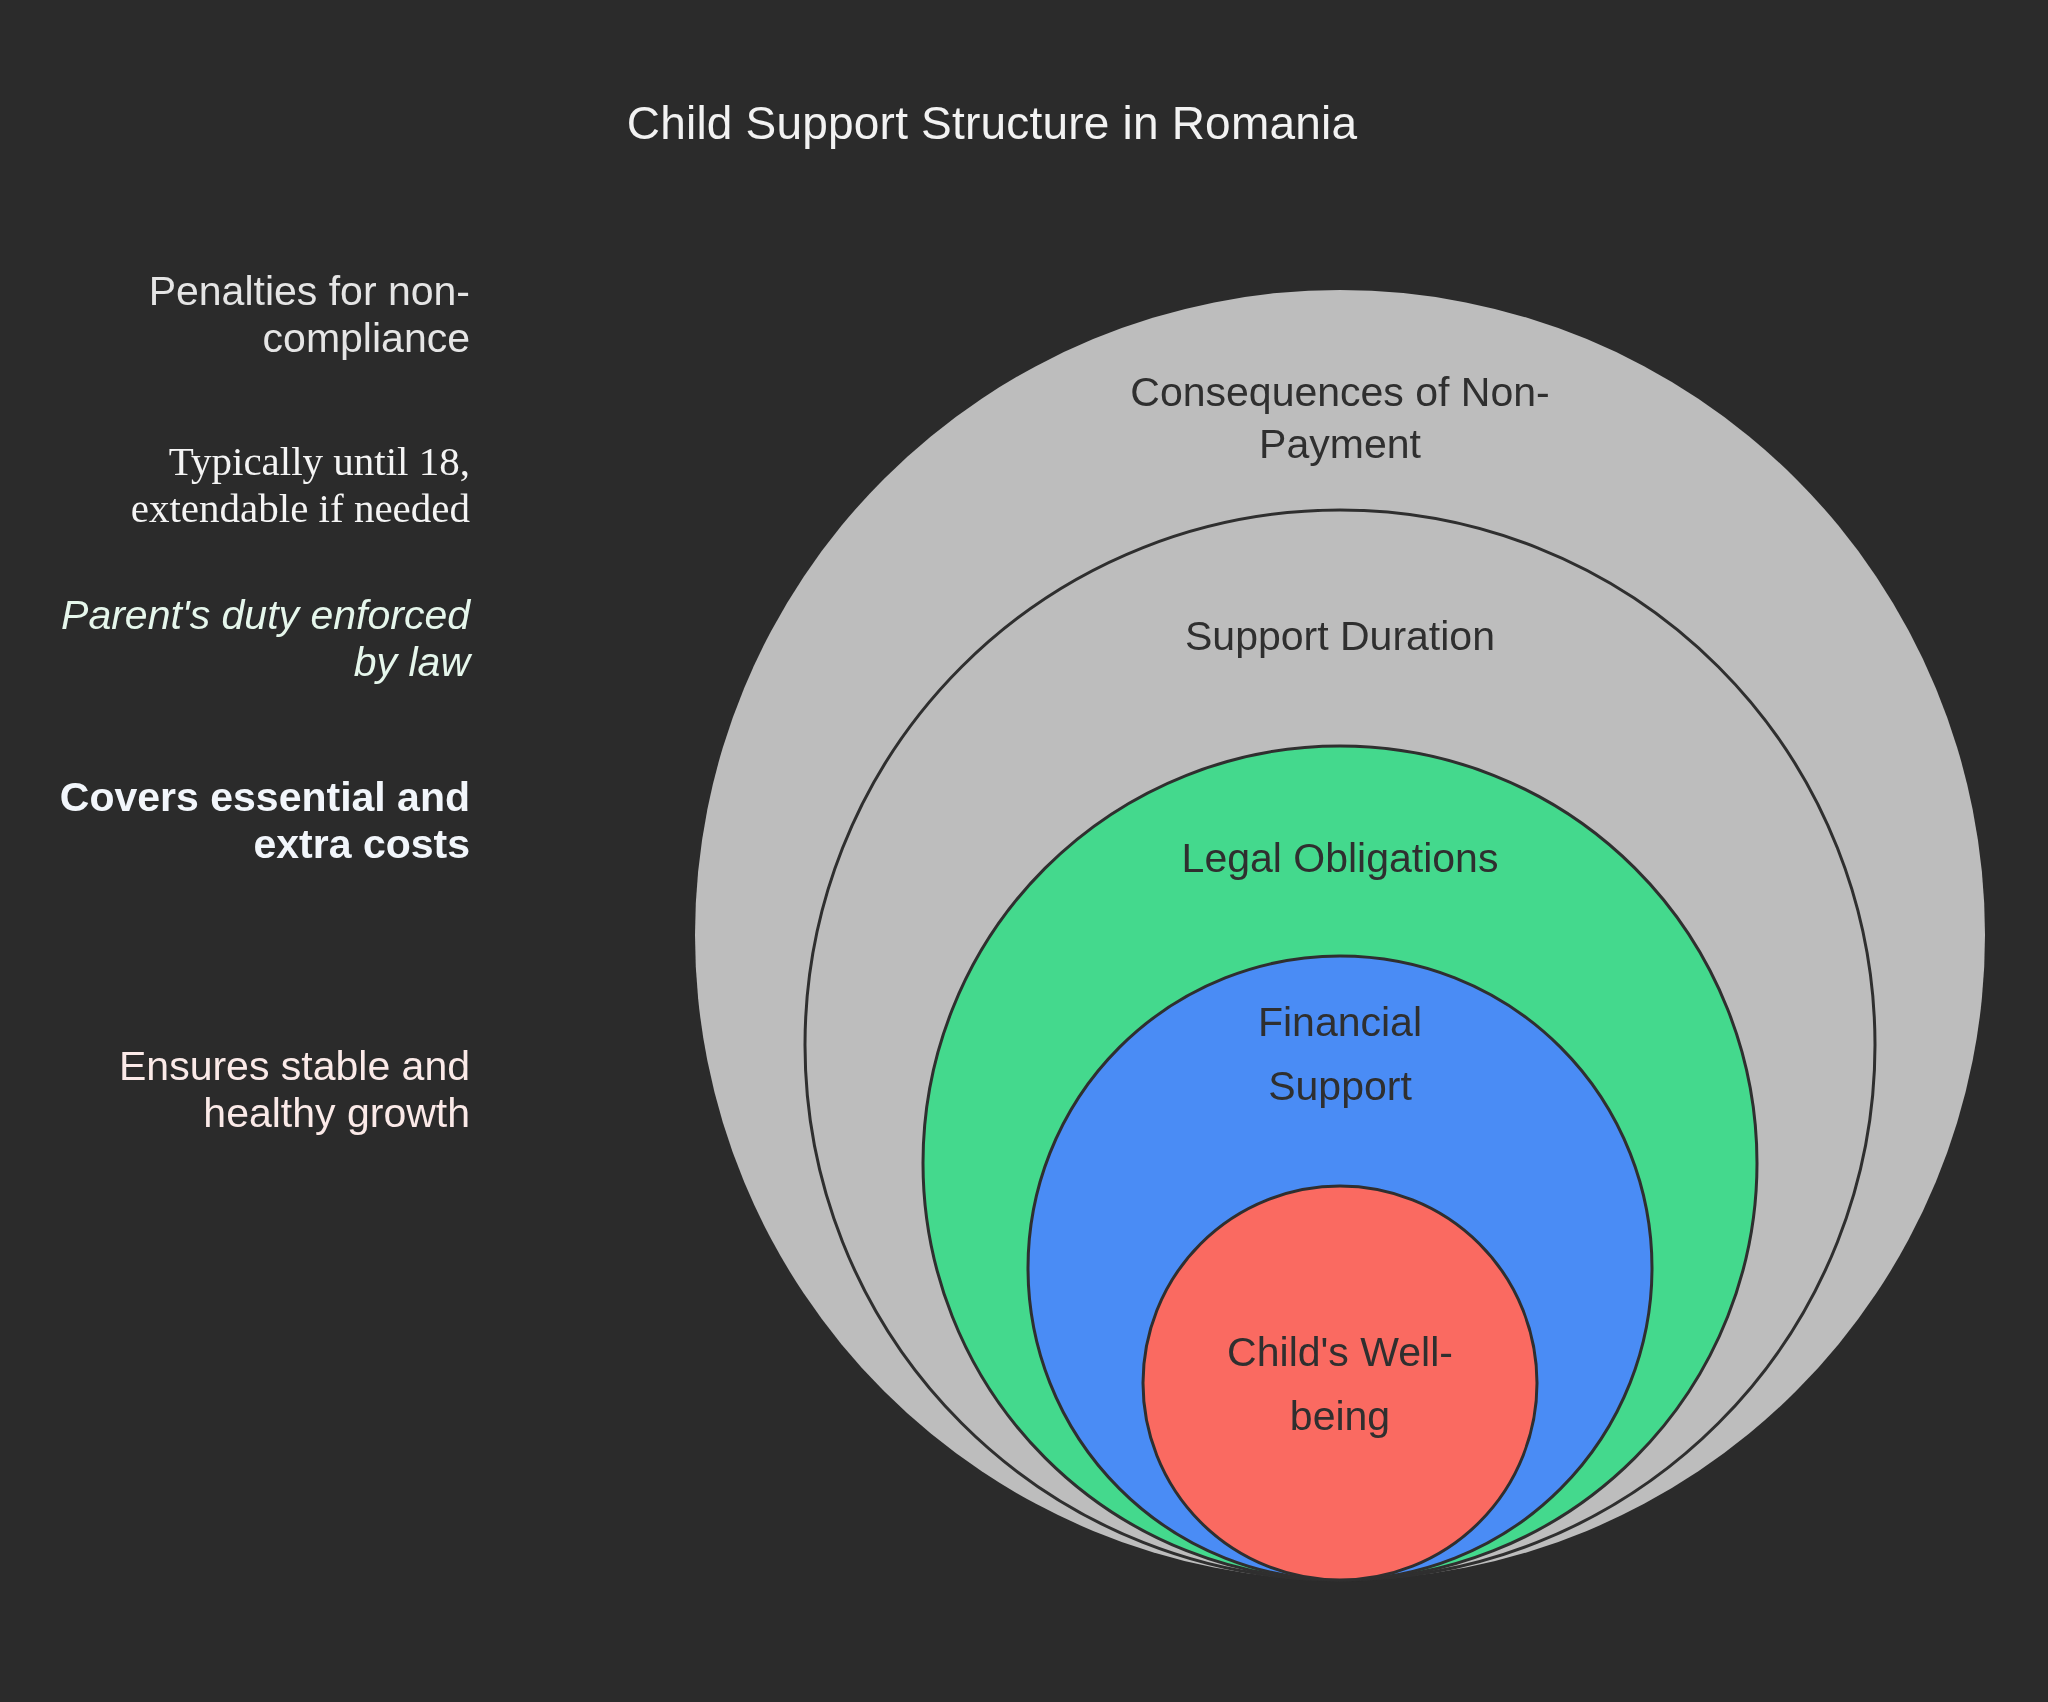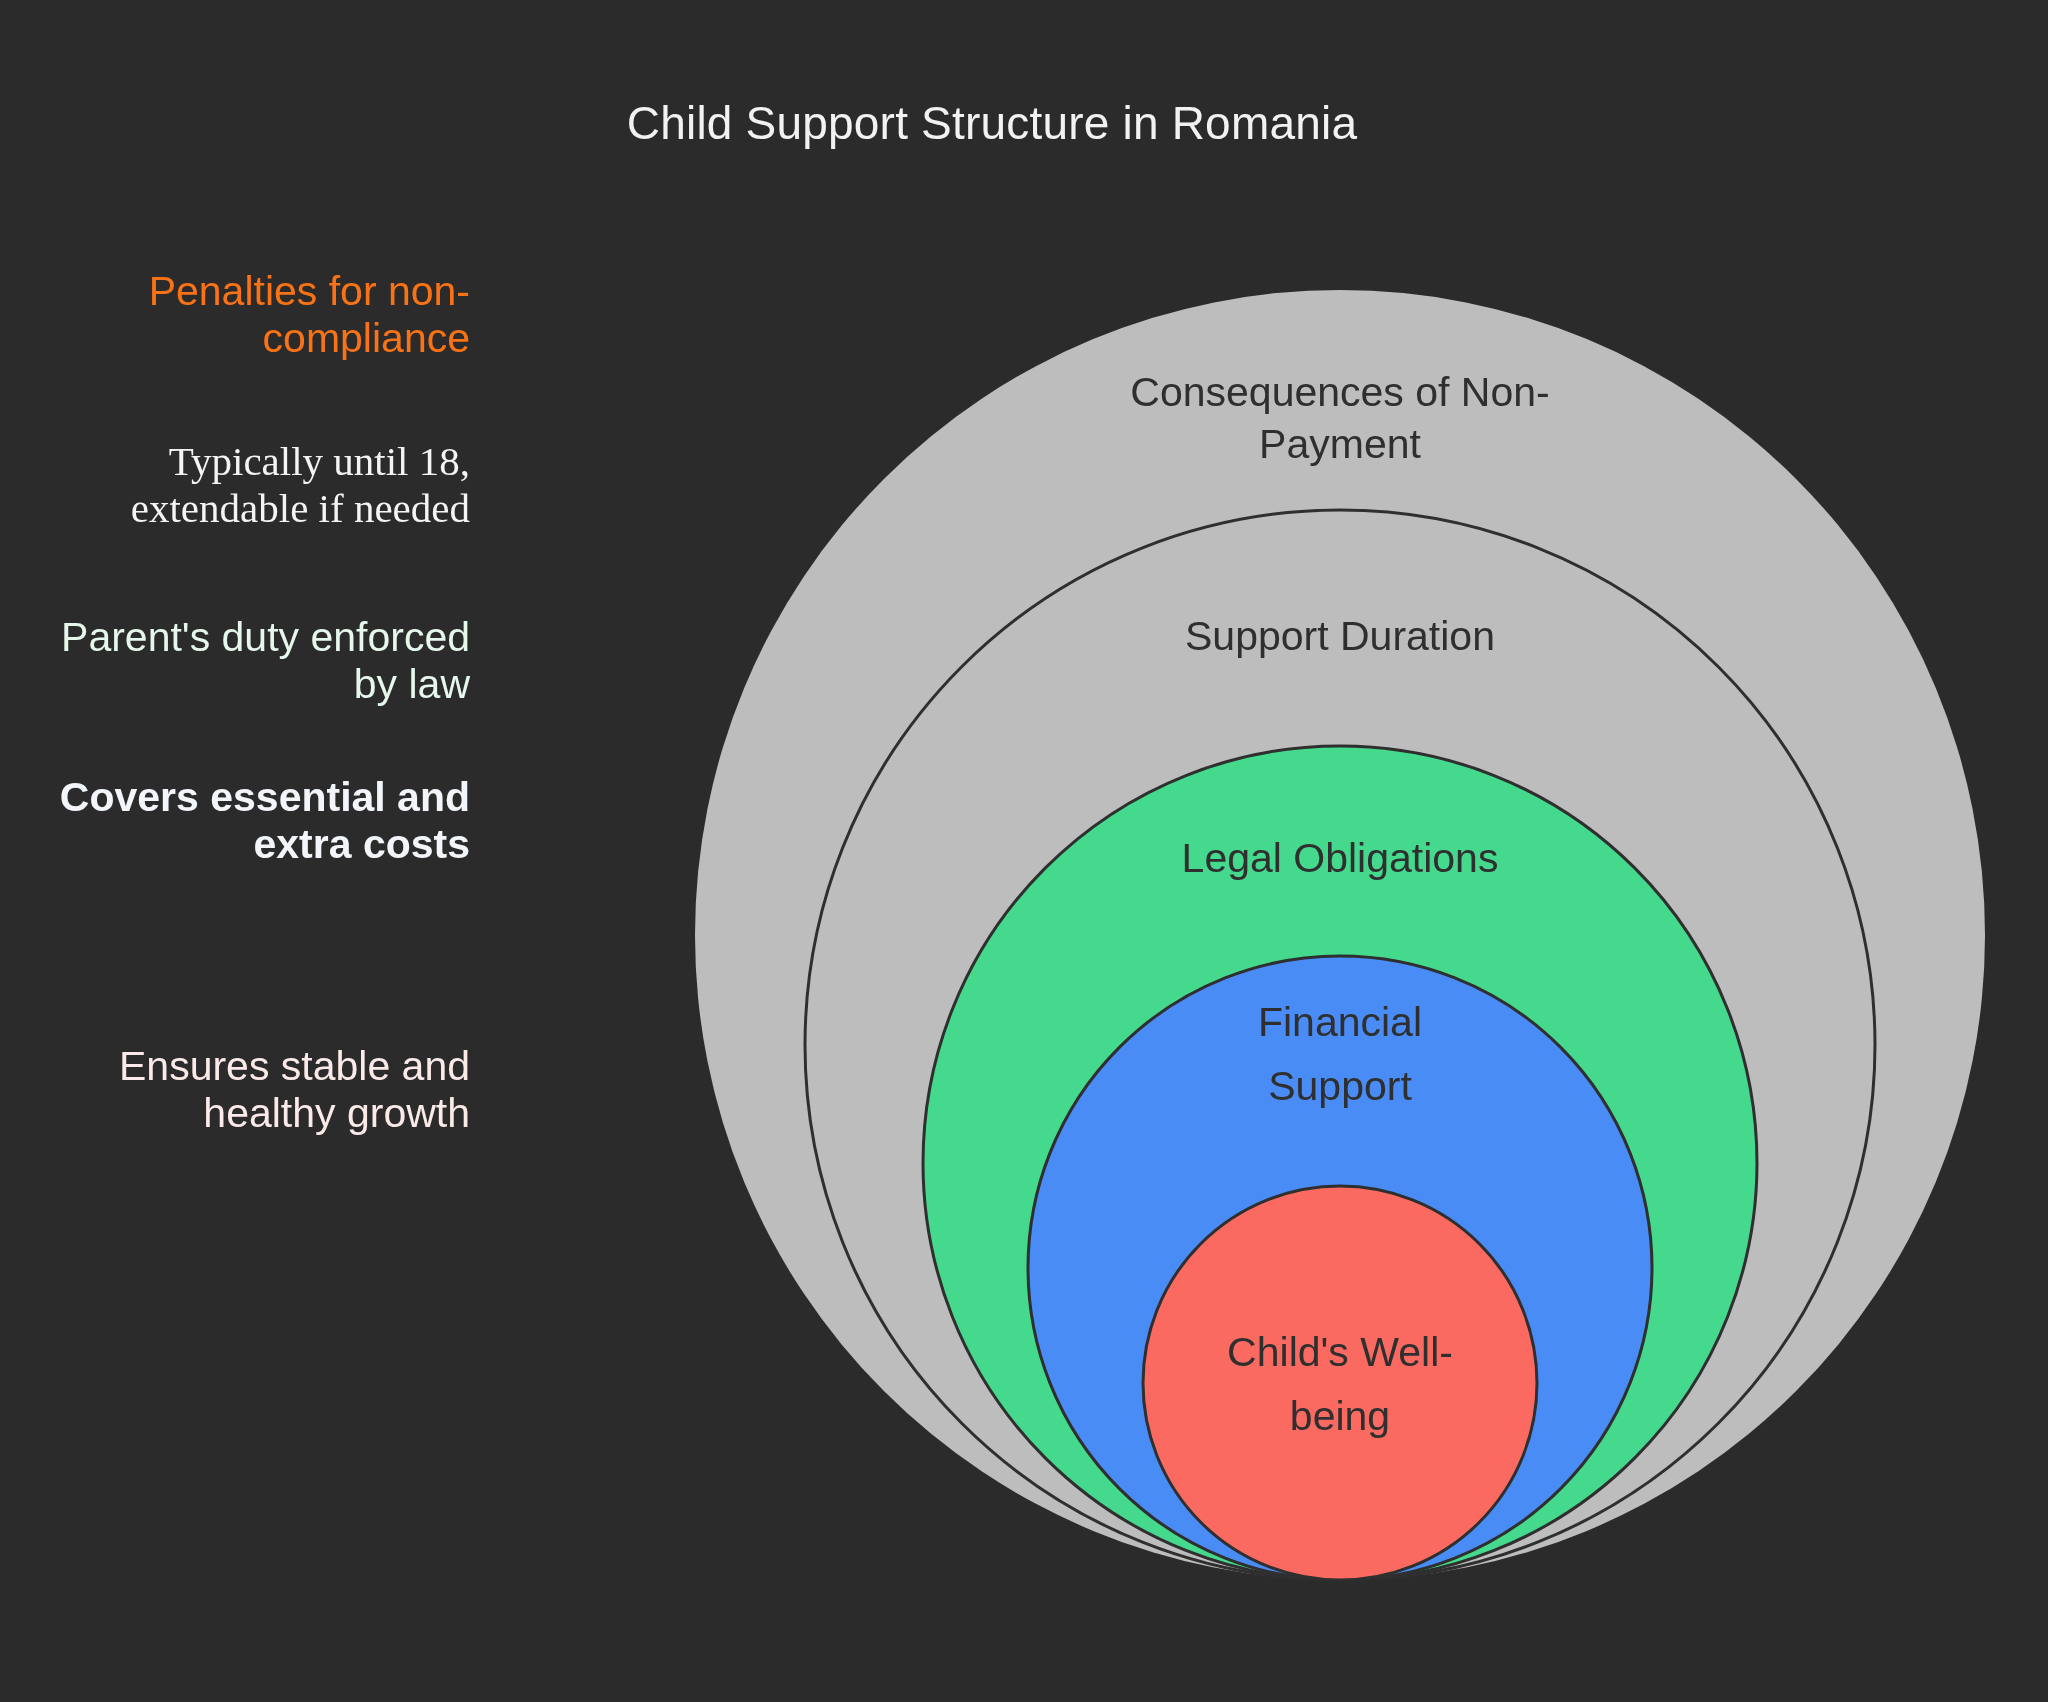--- a/index.html
+++ b/index.html
@@ -49,21 +49,21 @@
     right: 0;
     width: 430px;
     text-align: right;
     font-size: 41px;
     line-height: 1.15;
     font-weight: 400;
     white-space: pre-line;
   }
   .label-row.r0 { top: 28px;   color: #f4f4f4; }
   .label-row.r1 { top: 198px;  color: #f4f4f4; font-family: Liberation Serif, serif; }
-  .label-row.r2 { top: 374px;  color: #e6f7ec; }
+  .label-row.r2 { top: 352px;  color: #e6f7ec; font-style: italic; }
   .label-row.r3 { top: 534px;  color: #f2f6fb; font-weight: bold; }
   .label-row.r4 { top: 762px;  color: #fbeae8; }
 
   
   #circles {
     position: absolute;
     left: 0;
     top: 0;
     width: 2048px;
     height: 1702px;
@@ -77,21 +77,21 @@
   }
 </style>
 </head>
 <body style="background: rgb(43, 43, 43);">
 
 <div id="stage">
 
   <div class="title">Child Support Structure in Romania</div>
 
   <div class="labels">
-    <div class="label-row r0" style="color: #f97316;">Penalties for non-
+    <div class="label-row r0" style="color: #e5e5e5;">Penalties for non-
 compliance</div>
     <div class="label-row r1" style="color: rgb(244, 244, 244);">Typically until 18,
 extendable if needed</div>
     <div class="label-row r2" style="color: rgb(230, 247, 236);">Parent's duty enforced
 by law</div>
     <div class="label-row r3" style="color: rgb(242, 246, 251);">Covers essential and
 extra costs</div>
     <div class="label-row r4" style="color: rgb(251, 234, 232); margin-top: 41px;">Ensures stable and
 healthy growth</div>
   </div>

